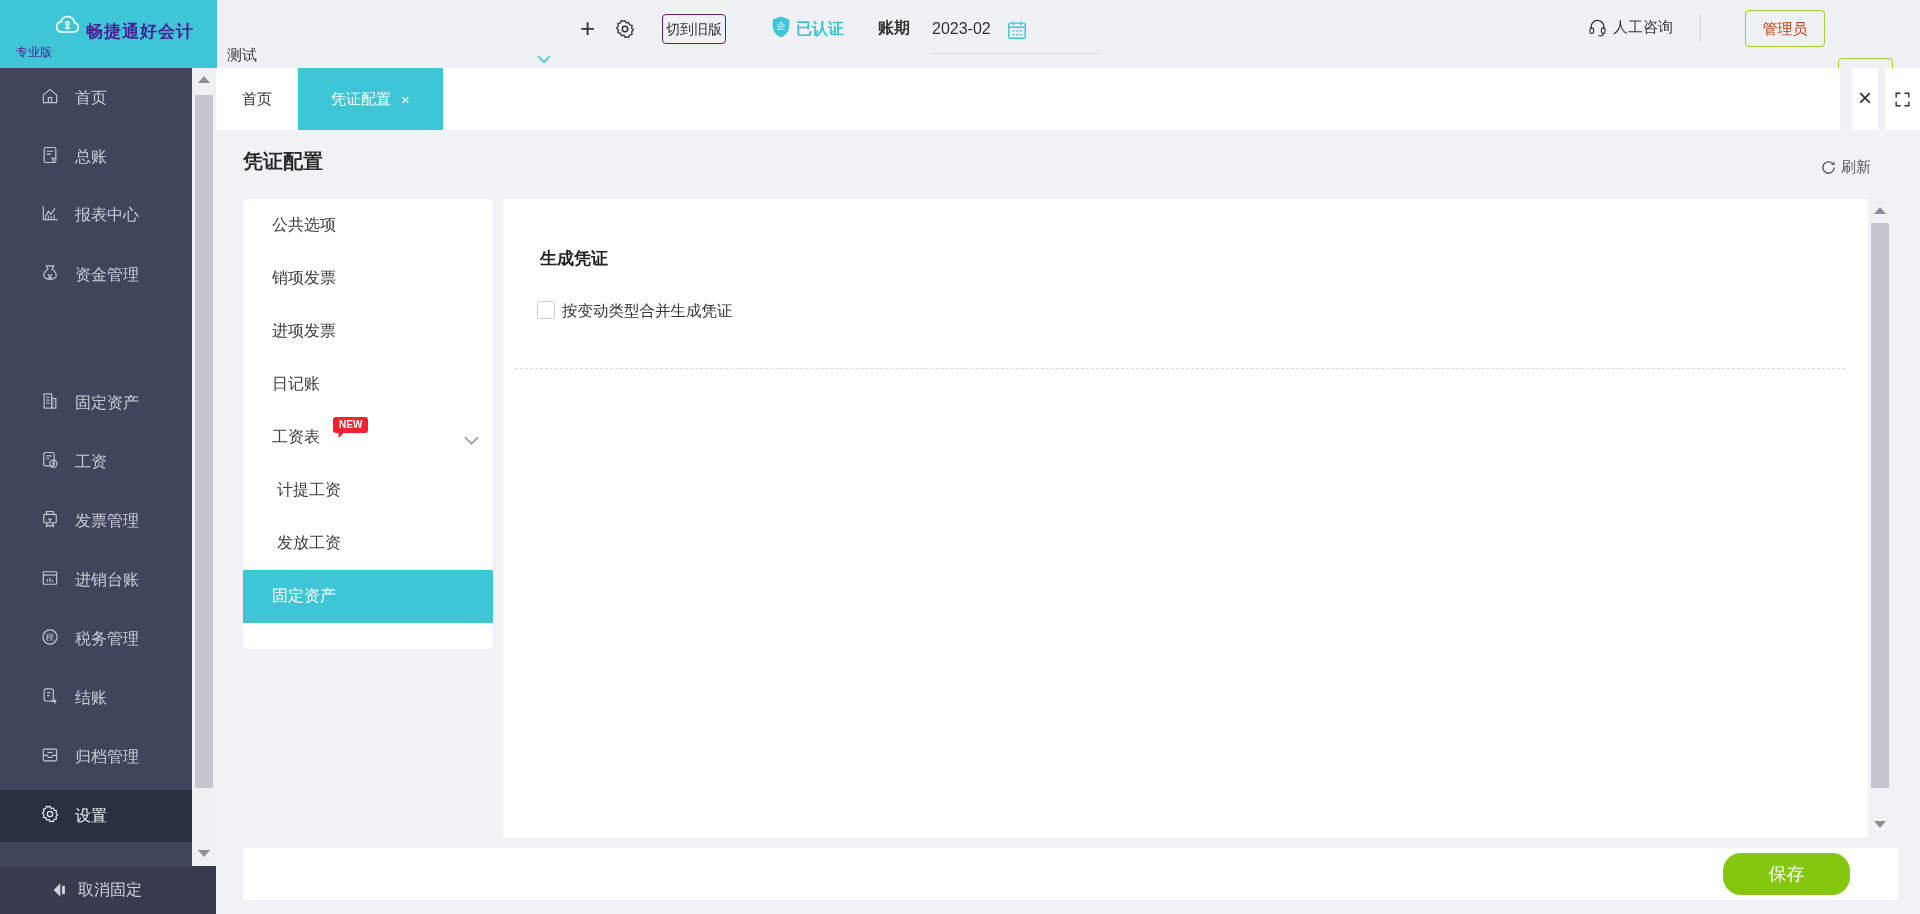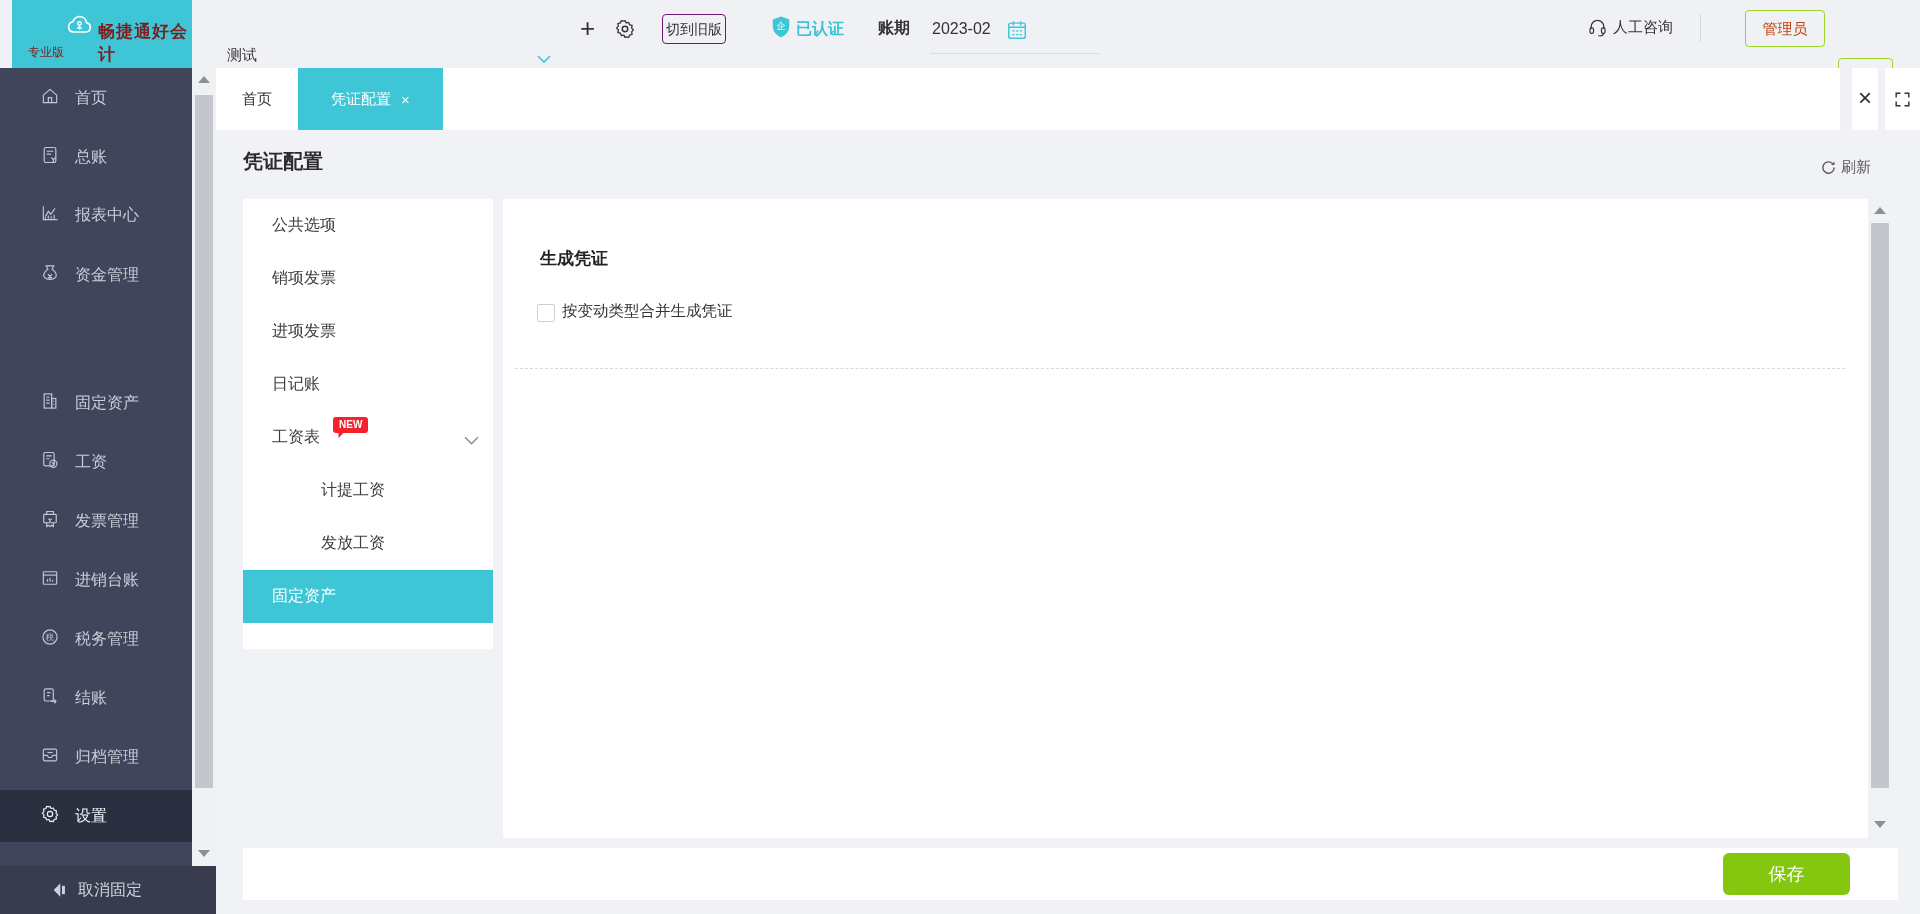--- a/index.html
+++ b/index.html
@@ -2,21 +2,21 @@
 <html><head>
 <meta charset="utf-8">
 <style>
   * { margin:0; padding:0; box-sizing:border-box; }
   html,body { width:1920px; height:914px; }
   body { font-family:"Liberation Sans","DejaVu Sans",sans-serif; overflow:hidden; background:#f0f2f5; }
   #app { position:relative; width:1920px; height:914px; background:#f0f2f5; }
 
   
   .topbar { position:absolute; left:0; top:0; width:1920px; height:68px; background:#f0f1f5; }
-  .brand { position:absolute; left:12px; top:0; width:180px; height:68px; background:#3ec6d6; color:#7f1d1d; }
+  .brand { position:absolute; left:0; top:0; width:217px; height:68px; background:#3ec6d6; color:#4c1d95; }
   .brand-cloud { position:absolute; left:54px; top:13px; }
   .brand-title { position:absolute; left:86px; top:20px; font-size:17px; font-weight:bold; letter-spacing:1px; }
   .brand-edition { position:absolute; left:16px; top:44px; font-size:12px; }
   .acct-selector { position:absolute; left:227px; top:14px; width:330px; height:42px; border-bottom:1px solid #d9dce2; cursor:pointer;margin-top:24px; }
   .acct-name { position:absolute; left:0; top:8px; font-size:15px; color:#333; }
   .acct-chevron { position:absolute; right:6px; top:12px; }
   .tb-icon { position:absolute; top:0; color:#333; cursor:pointer; }
   .plus { left:580px; top:13px; font-size:26px; font-weight:400; }
   .gearwrap { left:614px; top:18px; }
   .switch-old { position:absolute; left:662px; top:14px; width:64px; height:30px; border:1px solid #701a75; border-radius:4px; background:transparent; font-size:14px; color:#333; text-align:center; line-height:28px; cursor:pointer; }
@@ -65,36 +65,36 @@
   .win-expand { position:absolute; left:1669px; top:0; width:35px; height:62px; display:flex; align-items:center; justify-content:center; cursor:pointer; }
 
   
   .page-title { position:absolute; left:243px; top:148px; font-size:20px; font-weight:bold; color:#2b2b2b; }
   .refresh-btn { position:absolute; left:1820px; top:158px; display:flex; align-items:center; color:#595959; font-size:15px; cursor:pointer; }
   .refresh-btn span { margin-left:4px; }
 
   
   .submenu-panel { position:absolute; left:243px; top:199px; width:250px; height:450px; background:#fff; }
   .sub-item { position:relative; height:53px; display:flex; align-items:center; padding-left:29px; font-size:16px; color:#3d3d3d; cursor:pointer; }
-  .sub-item.child { padding-left:78px; }
+  .sub-item.child { padding-left:34px; }
   .sub-item.selected { background:#3ec6d6; color:#fff; }
   .new-badge { position:absolute; left:90px; top:6px; background:#f5222d; color:#fff; font-size:10px; font-weight:bold; padding:1px 6px 2px; border-radius:3px; line-height:13px; }
   .new-badge::after { content:""; position:absolute; left:4px; bottom:-5px; border-left:3px solid transparent; border-right:3px solid transparent; border-top:6px solid #f5222d; transform:skewX(-25deg); }
   .sub-chevron { position:absolute; right:14px; top:21px; }
 
   .content-panel { position:absolute; left:503px; top:199px; width:1365px; height:639px; background:#fff; }
   .section-title { position:absolute; left:37px; top:48px; font-size:17px; font-weight:bold; color:#222; }
-  .check-row { position:absolute; left:34px; top:102px; display:flex; align-items:flex-end; cursor:pointer; }
+  .check-row { position:absolute; left:34px; top:102px; display:flex; align-items:flex-start; cursor:pointer; }
   .checkbox { width:18px; height:18px; background:#fff; border:1px solid #cfcfcf; border-radius:2px; display:inline-block; cursor:pointer; }
   .check-label { font-size:15.5px; color:#333; margin-left:7px; }
   .dashed-sep { position:absolute; left:12px; top:169px; width:1330px; border-top:1px dashed #d9d9d9; }
 
   
   .bottom-bar { position:absolute; left:243px; top:848px; width:1655px; height:52px; background:#fff; }
-  .save-btn { position:absolute; right:48px; top:5px; width:127px; height:42px; background:#85c60e; border:none; border-radius:6px; color:#fff; font-size:18px; cursor:pointer; font-family:inherit; }
+  .save-btn { position:absolute; right:48px; top:5px; width:127px; height:42px; background:#85c60e; border:none; border-radius:18px; color:#fff; font-size:18px; cursor:pointer; font-family:inherit; }
 </style>
 </head>
 <body>
 
 <div id="app">
 
   <div class="topbar">
 
     <div class="brand">
       <span class="brand-cloud">

